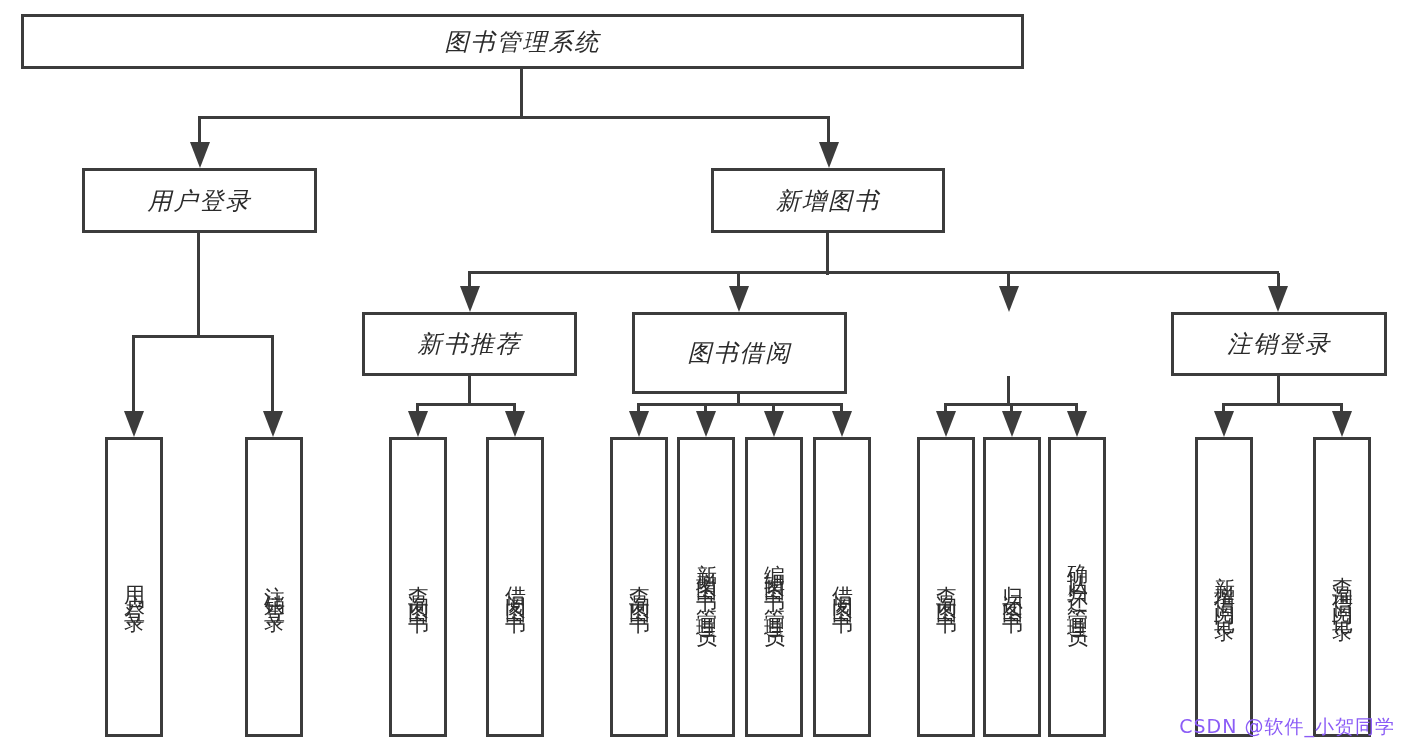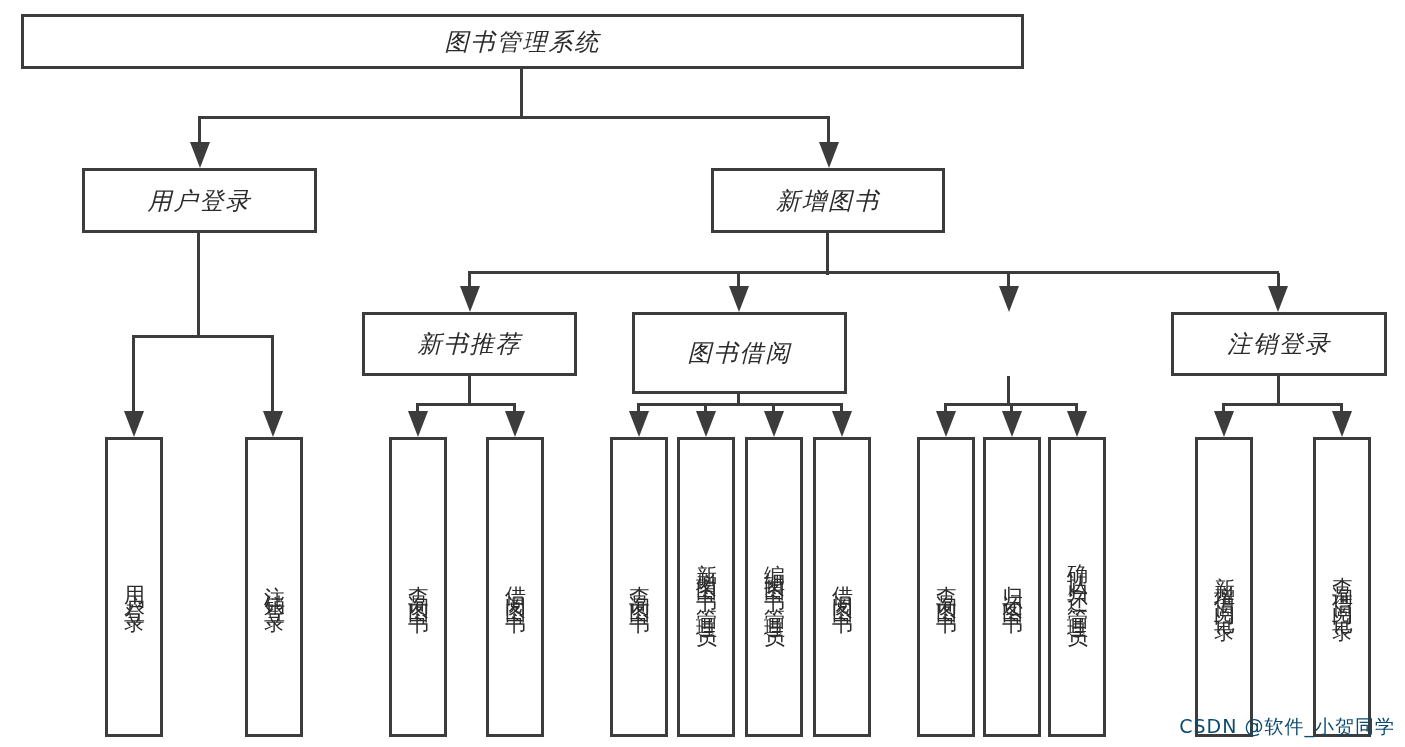--- a/index.html
+++ b/index.html
@@ -37,21 +37,21 @@
     border-left: 10px solid transparent;
     border-right: 10px solid transparent;
     border-top: 26px solid #3c3c3c;
   }
   .watermark {
     position: absolute;
     top: 714px;
     right: 10px;
     font-size: 19px;
     letter-spacing: 1px;
-    color: #0c4a6e;
+    color: #8b5cf6;
     z-index: 10;
     white-space: nowrap;
   }
 </style>
 </head>
 <body>
 
 <div class="canvas">
 
   <div class="line" style="left:520px; top:68px; width:3px; height:50px;"></div>

